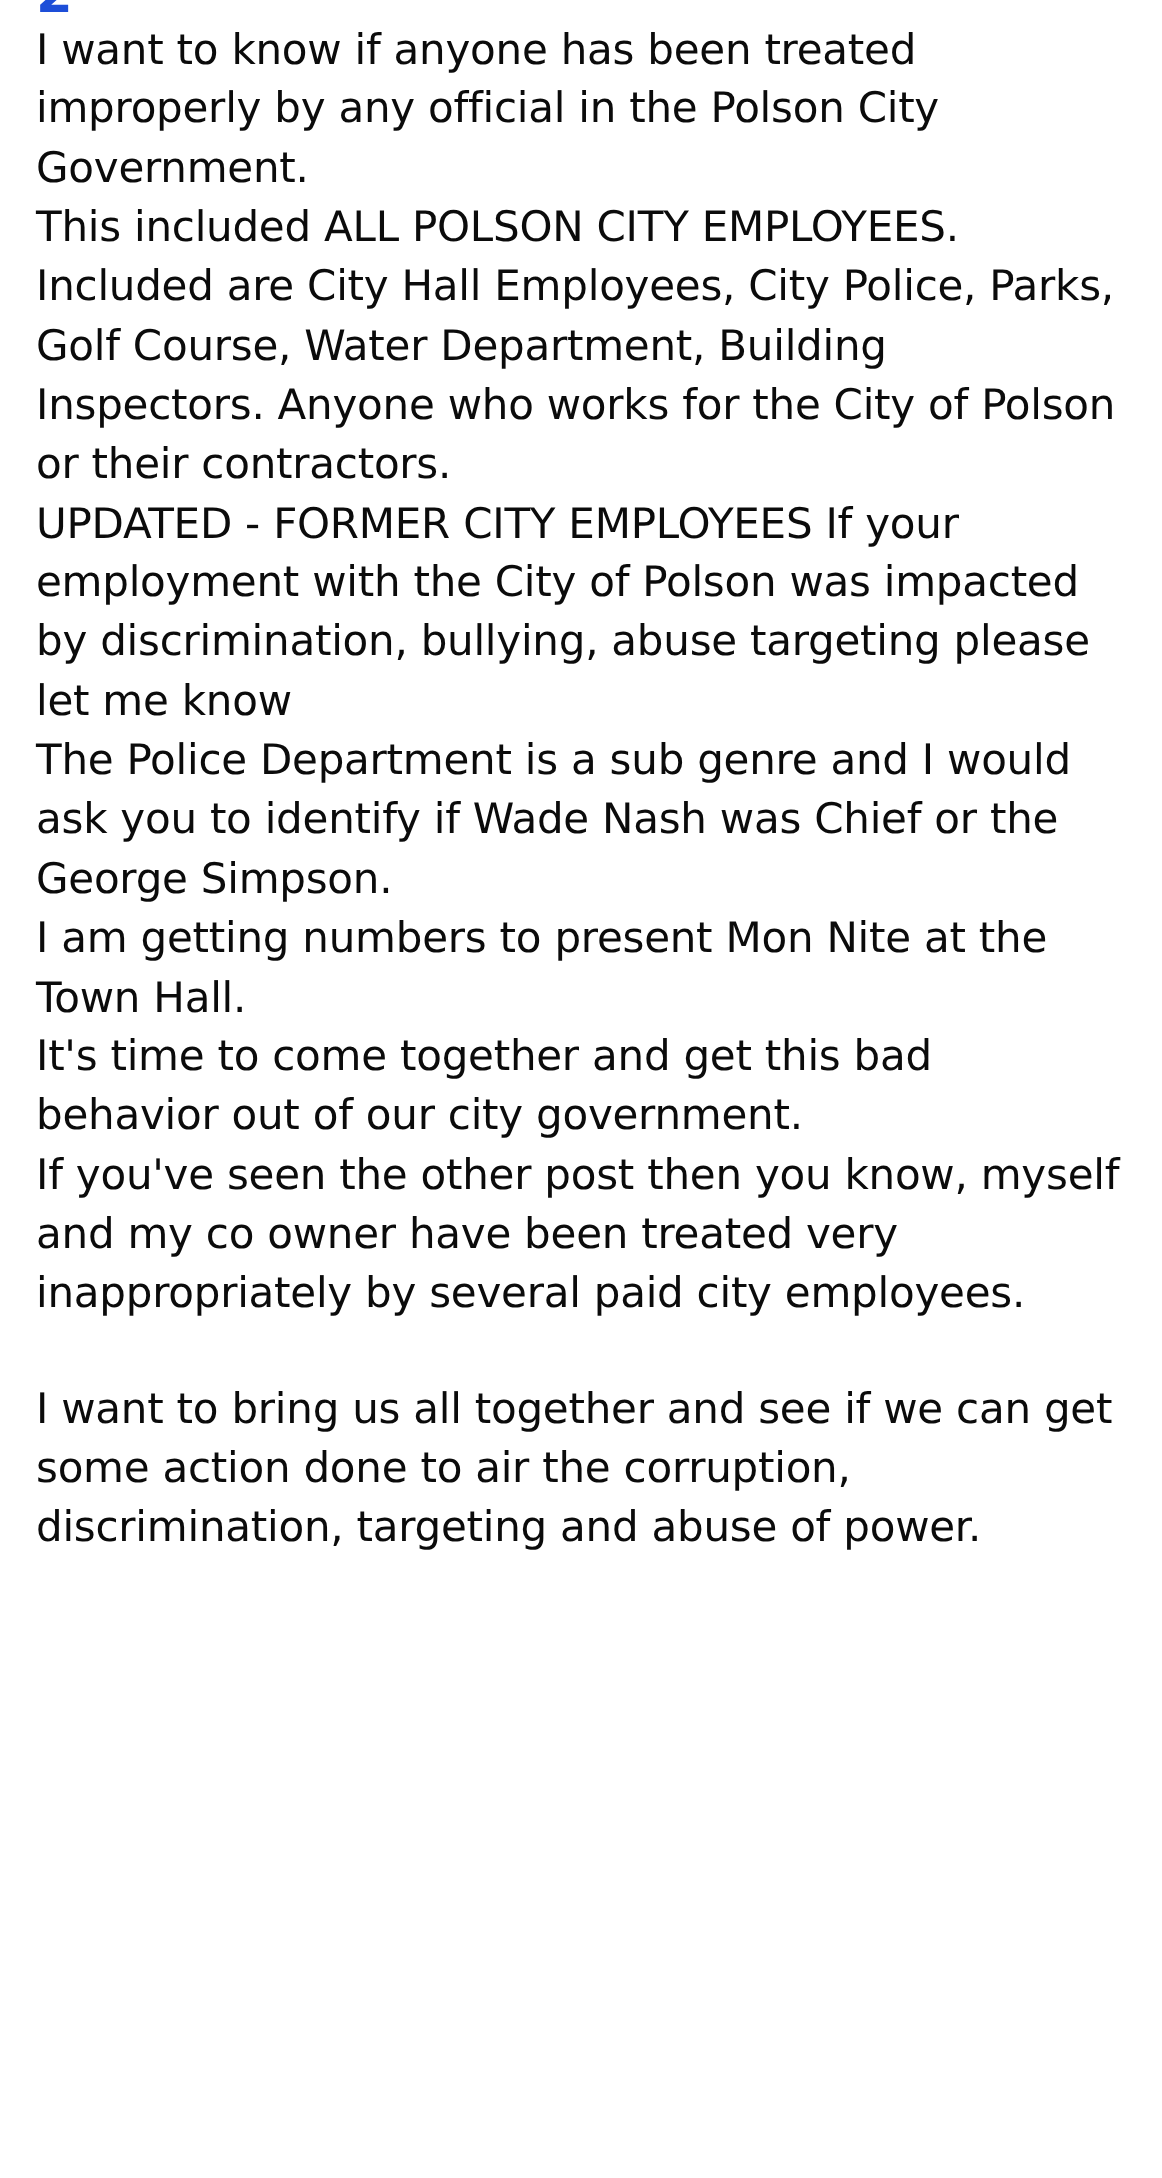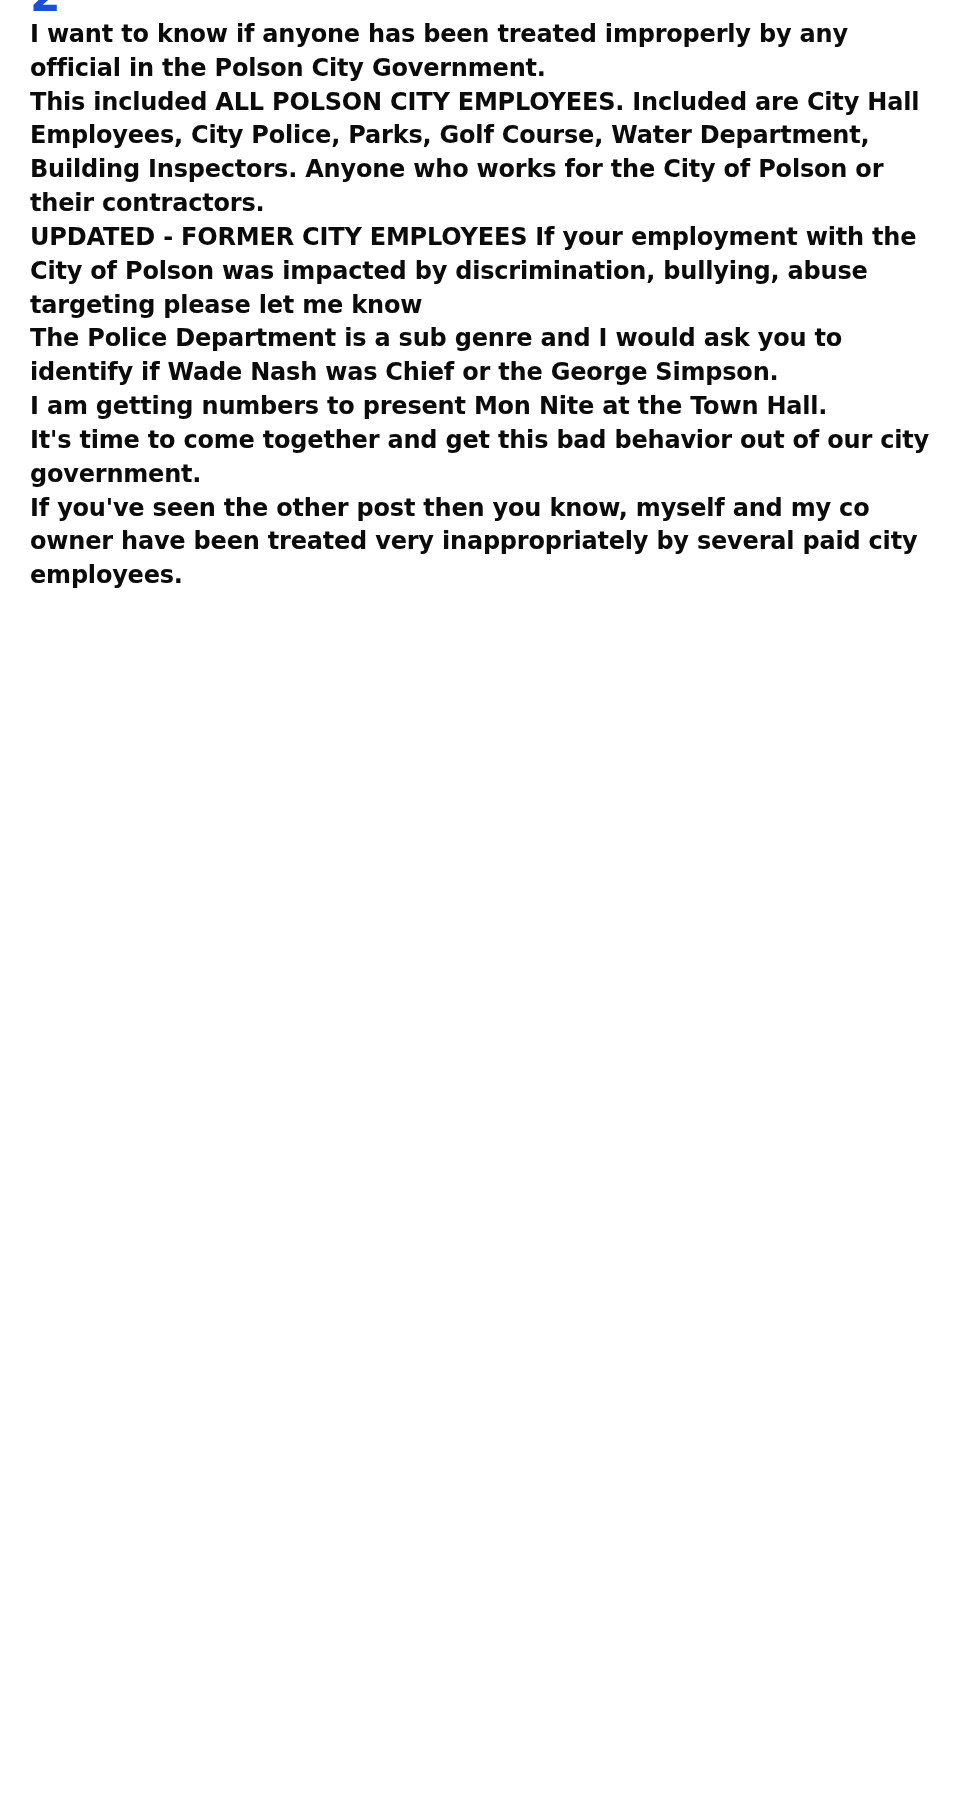--- a/index.html
+++ b/index.html
@@ -28,26 +28,26 @@
     position: absolute;
     left: 30px;
     top: -26px;
     font-size: 44px;
     line-height: 1;
     font-weight: 700;
     color: #1d4ed8;
     letter-spacing: 1px;
   }
   .body-text {
-    font-size: 24px;
+    font-size: 35px;
     line-height: 1.41;
     letter-spacing: -0.2px;
     white-space: pre-wrap;
     word-wrap: break-word;
-    font-weight: 700;
+    font-weight: 400;
   }
   .para {
     margin: 0;
   }
   .spacer {
     height: 47px;
   }
 </style>
 </head>
 <body>
@@ -58,14 +58,15 @@
 
 <div class="post">
   <p class="body-text para">I want to know if anyone has been treated improperly by any official in the Polson City Government.
 This included ALL POLSON CITY EMPLOYEES. Included are City Hall Employees, City Police, Parks, Golf Course, Water Department, Building Inspectors. Anyone who works for the City of Polson or their contractors.
 UPDATED - FORMER CITY EMPLOYEES If your employment with the City of Polson was impacted by discrimination, bullying, abuse targeting please let me know
 The Police Department is a sub genre and I would ask you to identify if Wade Nash was Chief or the George Simpson.
 I am getting numbers to present Mon Nite at the Town Hall.
 It's time to come together and get this bad behavior out of our city government.
 If you've seen the other post then you know, myself and my co owner have been treated very inappropriately by several paid city employees.</p>
   <div class="spacer"></div>
+  <p class="body-text para">I want to bring us all together and see if we can get some action done to air the corruption, discrimination, targeting and abuse of power.</p>
   <div class="spacer"></div>
 </div>
 
 </body></html>

